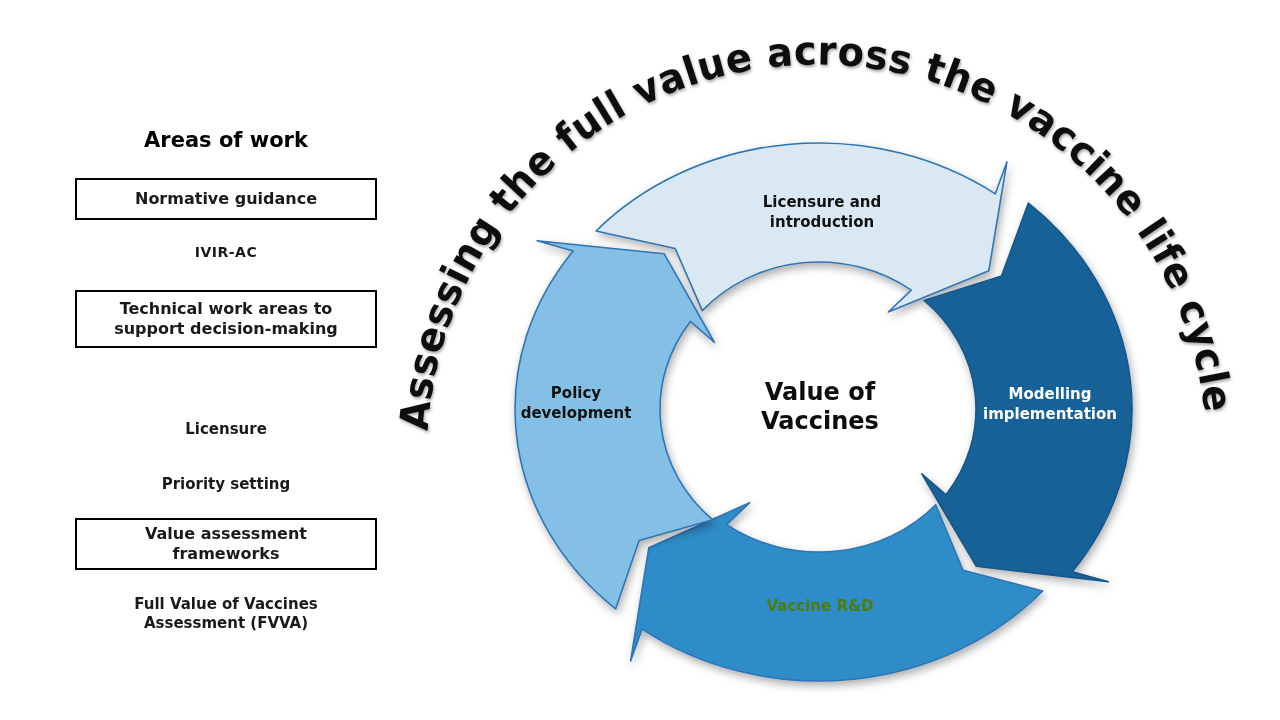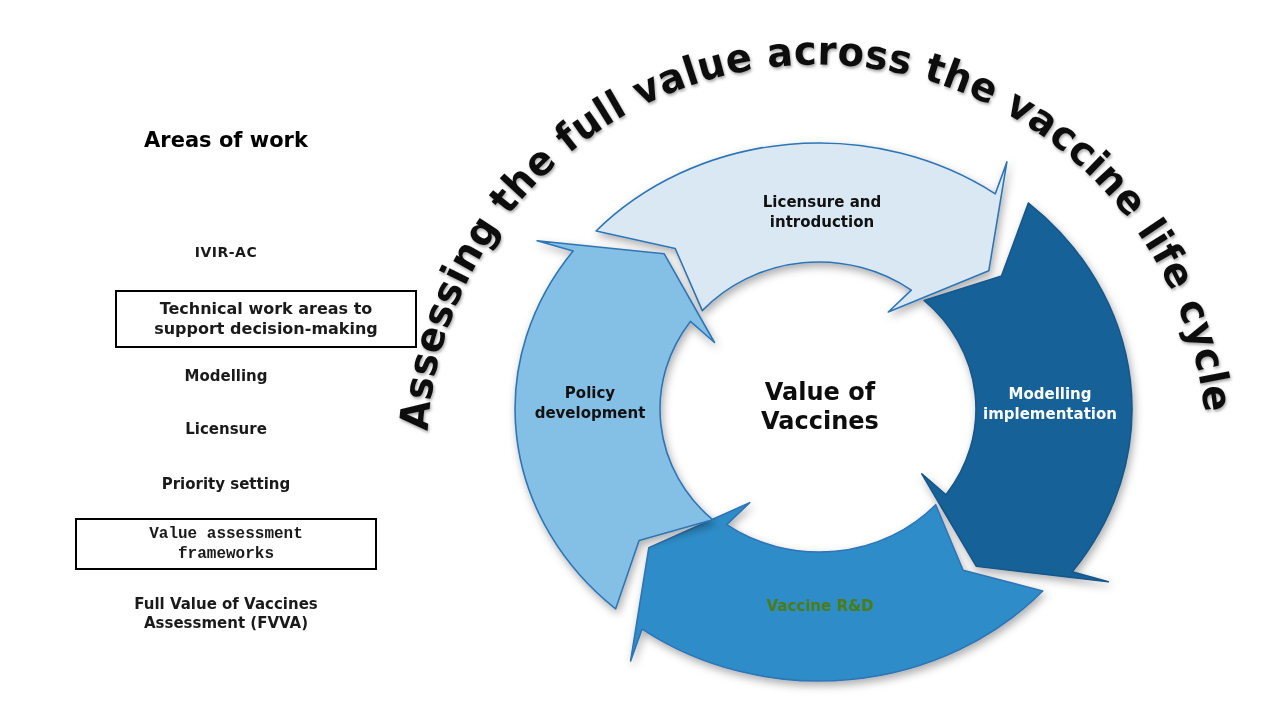--- a/index.html
+++ b/index.html
@@ -12,70 +12,70 @@
   
   .panel-item{
     position:absolute;left:75px;width:302px;
     display:flex;align-items:center;justify-content:center;
     text-align:center;color:#1a1a1a;font-weight:bold;line-height:1.28;
   }
   .panel-heading{top:124px;height:32px;font-size:21px;color:#000;}
   .boxed{border:2px solid #000;background:#fff;box-sizing:border-box;}
   .item-box1{top:178px;height:42px;font-size:16px;}
   .item-ivirac{top:242px;height:22px;font-size:14px;letter-spacing:.5px;}
-  .item-box2{top:290px;height:58px;font-size:16px;margin-left:40px;}
+  .item-box2{top:290px;height:58px;font-size:16px;}
   .item-modelling{top:366px;height:22px;font-size:15px;}
   .item-economics{top:419px;height:22px;font-size:15px;}
   .item-priority{top:474px;height:22px;font-size:15px;}
   .item-box3{top:518px;height:52px;font-size:16px;}
   .item-fvva{top:594px;height:40px;font-size:15px;}
   .wrap-250{display:inline-block;width:250px;}
-  .wrap-180{display:inline-block;width:180px;font-family:Liberation Mono, monospace;}
+  .wrap-180{display:inline-block;width:180px;}
   .wrap-210{display:inline-block;width:210px;}
 
   
   .seg-label{
     position:absolute;font-weight:bold;font-size:15px;line-height:1.32;
     text-align:center;color:#111;
   }
   .label-licensure{left:747px;top:193px;width:150px;}
   .label-sustained{left:980px;top:385px;width:140px;}
   .label-rnd{left:720px;top:597px;width:200px;}
-  .label-policy{left:530px;top:384px;width:120px;}
+  .label-policy{left:516px;top:384px;width:120px;}
   .center-label{
     position:absolute;left:735px;top:378px;width:170px;
     font-weight:bold;font-size:24px;line-height:1.22;text-align:center;color:#0d0d0d;
   }
 
   
   .arc-title{
     font-family:"DejaVu Sans","Liberation Sans",sans-serif;
     font-weight:bold;font-size:40px;fill:#111;letter-spacing:.5px;
   }
   svg{position:absolute;left:0;top:0;}
 </style>
 </head>
 <body>
 
 <div class="page">
 
   <div class="panel-item panel-heading">Areas of work</div>
 
+  <div class="panel-item boxed item-box1">
+    <span>Normative guidance</span>
+  </div>
 
   <div class="panel-item item-ivirac">
     <span>IVIR-AC</span>
   </div>
 
   <div class="panel-item boxed item-box2">
     <span class="wrap-250">Technical work areas to support decision-making</span>
   </div>
 
-  <div class="panel-item item-modelling">
-    <span>Modelling</span>
-  </div>
 
   <div class="panel-item item-economics">
     <span>Licensure</span>
   </div>
 
   <div class="panel-item item-priority">
     <span>Priority setting</span>
   </div>
 
   <div class="panel-item boxed item-box3">

